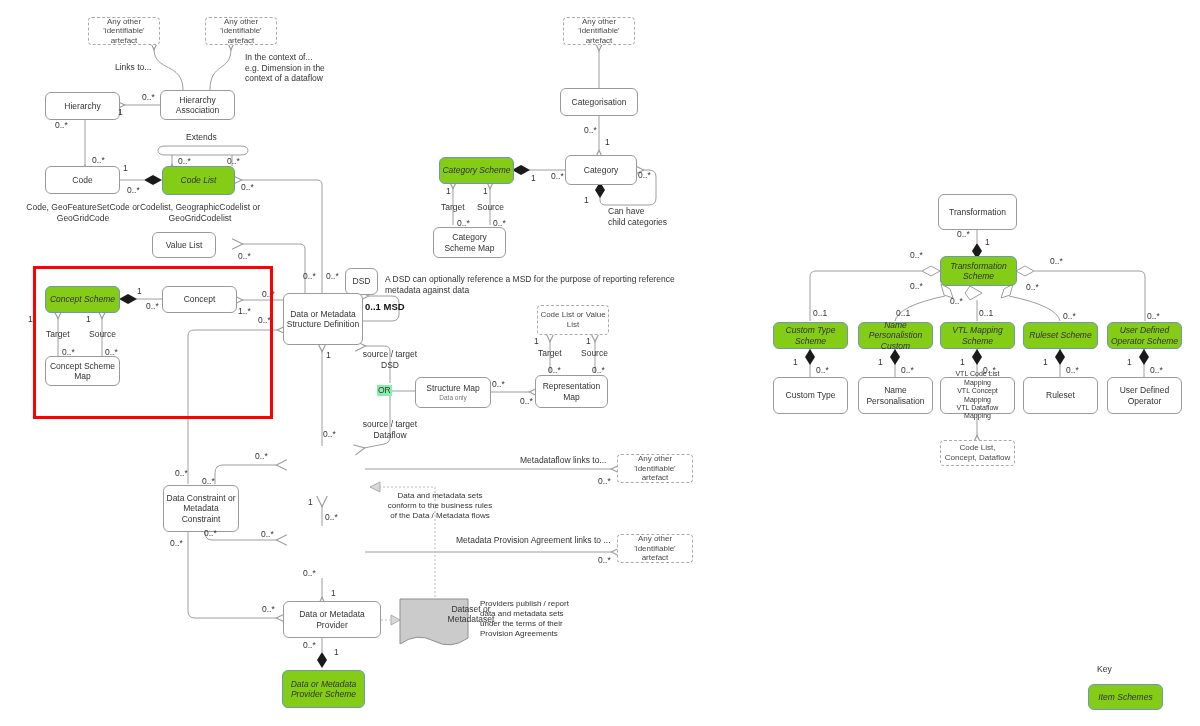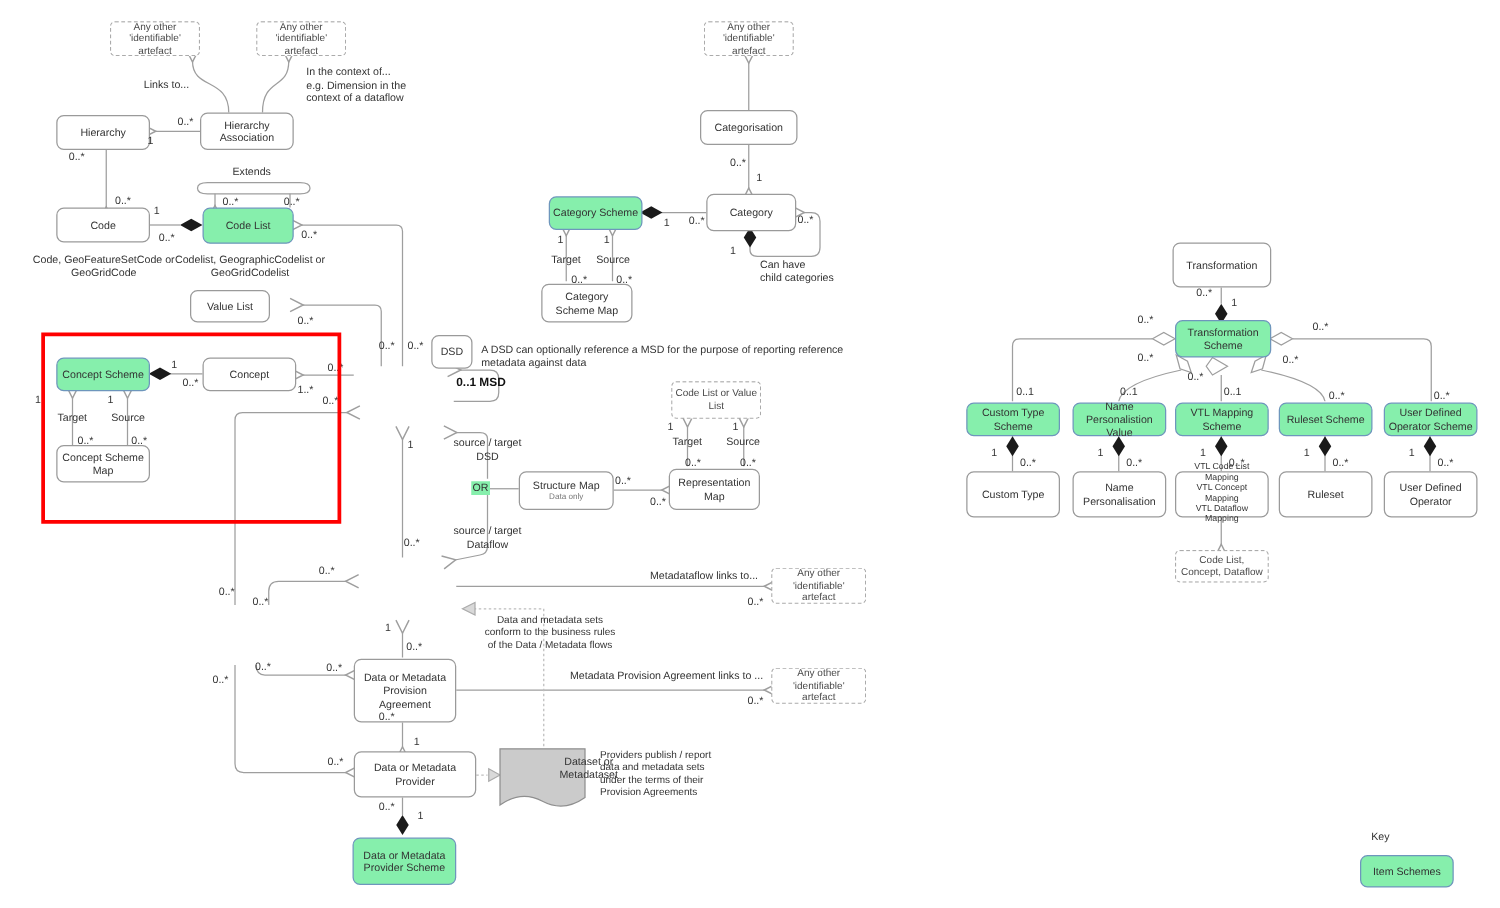--- a/index.html
+++ b/index.html
@@ -2,21 +2,21 @@
 <html><head>
 <meta charset="utf-8">
 <style>
   html,body{margin:0;padding:0;background:#fff;}
   #stage{position:relative;width:1200px;height:726px;background:#fff;overflow:hidden;
          font-family:"Liberation Sans","DejaVu Sans",sans-serif;color:#333;}
   svg{position:absolute;left:0;top:0;}
   .node{position:absolute;box-sizing:border-box;border:1px solid #9a9a9a;border-radius:6px;
         background:#fff;display:flex;flex-direction:column;align-items:center;justify-content:center;
         text-align:center;font-size:8.5px;line-height:1.2;padding:2px;z-index:3;color:#333;}
-  .blue{background:#86efac;border-color:#6e96bc;}
+  .blue{background:#84cc16;border-color:#6e96bc;font-style:italic;}
   .dashed{border:1px dashed #ababab;border-radius:4px;font-size:8px;color:#4a4a4a;z-index:2;}
   .tag{z-index:1;}
   .pre{white-space:pre-line;}
   .tiny{font-size:7px;}
   .sub{font-size:6.5px;color:#777;margin-top:1px;}
   .m{position:absolute;font-size:8.5px;color:#333;z-index:4;white-space:nowrap;}
   .ann{position:absolute;font-size:8.5px;color:#333;z-index:4;line-height:1.25;}
   .ctr{text-align:center;}
   .bold{font-weight:bold;font-size:9.5px;color:#111;}
   .orbg{background:#86efac;padding:0 1px;}
@@ -141,38 +141,39 @@
 
 <div class="node" style="left:45px;top:92px;width:75px;height:28px">Hierarchy</div>
 <div class="node" style="left:160px;top:90px;width:75px;height:30px">Hierarchy Association</div>
 <div class="node" style="left:45px;top:166px;width:75px;height:28px">Code</div>
 <div class="node blue" style="left:162px;top:166px;width:73px;height:29px">Code List</div>
 <div class="node" style="left:152px;top:232px;width:64px;height:26px">Value List</div>
 <div class="node blue" style="left:45px;top:286px;width:75px;height:27px">Concept Scheme</div>
 <div class="node" style="left:162px;top:286px;width:75px;height:27px">Concept</div>
 <div class="node" style="left:45px;top:356px;width:75px;height:30px">Concept Scheme Map</div>
 <div class="node tag" style="left:345px;top:268px;width:33px;height:27px">DSD</div>
+<div class="node" style="left:283px;top:293px;width:80px;height:52px">Data or Metadata Structure Definition</div>
 <div class="node" style="left:560px;top:88px;width:78px;height:28px">Categorisation</div>
 <div class="node blue" style="left:439px;top:157px;width:75px;height:27px">Category Scheme</div>
 <div class="node" style="left:565px;top:155px;width:72px;height:30px">Category</div>
 <div class="node" style="left:433px;top:227px;width:73px;height:31px">Category Scheme Map</div>
 <div class="node" style="left:415px;top:377px;width:76px;height:31px">
   <span>Structure Map</span>
   <span class="sub">Data only</span>
 </div>
 <div class="node" style="left:535px;top:375px;width:73px;height:33px">Representation Map</div>
-<div class="node" style="left:283px;top:527px;width:82px;height:51px">Data or Metadata Provision Agreement</div>
+<div class="node" style="left:163px;top:485px;width:76px;height:47px">Data Constraint or Metadata Constraint</div>
 <div class="node" style="left:283px;top:601px;width:98px;height:37px">Data or Metadata Provider</div>
 <div class="node blue" style="left:282px;top:670px;width:83px;height:38px">Data or Metadata Provider Scheme</div>
 <div id="dataset-label">Dataset or Metadataset</div>
 
 <div class="node" style="left:938px;top:194px;width:79px;height:36px">Transformation</div>
 <div class="node blue" style="left:940px;top:256px;width:77px;height:30px">Transformation Scheme</div>
 <div class="node blue" style="left:773px;top:322px;width:75px;height:27px">Custom Type Scheme</div>
-<div class="node blue" style="left:858px;top:322px;width:75px;height:27px">Name Personalistion Value</div>
+<div class="node blue" style="left:858px;top:322px;width:75px;height:27px">Name Personalistion Custom</div>
 <div class="node blue" style="left:940px;top:322px;width:75px;height:27px">VTL Mapping Scheme</div>
 <div class="node blue" style="left:1023px;top:322px;width:75px;height:27px">Ruleset Scheme</div>
 <div class="node blue" style="left:1107px;top:322px;width:75px;height:27px">User Defined Operator Scheme</div>
 <div class="node" style="left:773px;top:377px;width:75px;height:37px">Custom Type</div>
 <div class="node" style="left:858px;top:377px;width:75px;height:37px">Name Personalisation</div>
 <div class="node pre tiny" style="left:940px;top:377px;width:75px;height:37px">VTL Code List Mapping
 VTL Concept Mapping
 VTL Dataflow Mapping</div>
 <div class="node" style="left:1023px;top:377px;width:75px;height:37px">Ruleset</div>
 <div class="node" style="left:1107px;top:377px;width:75px;height:37px">User Defined Operator</div>

